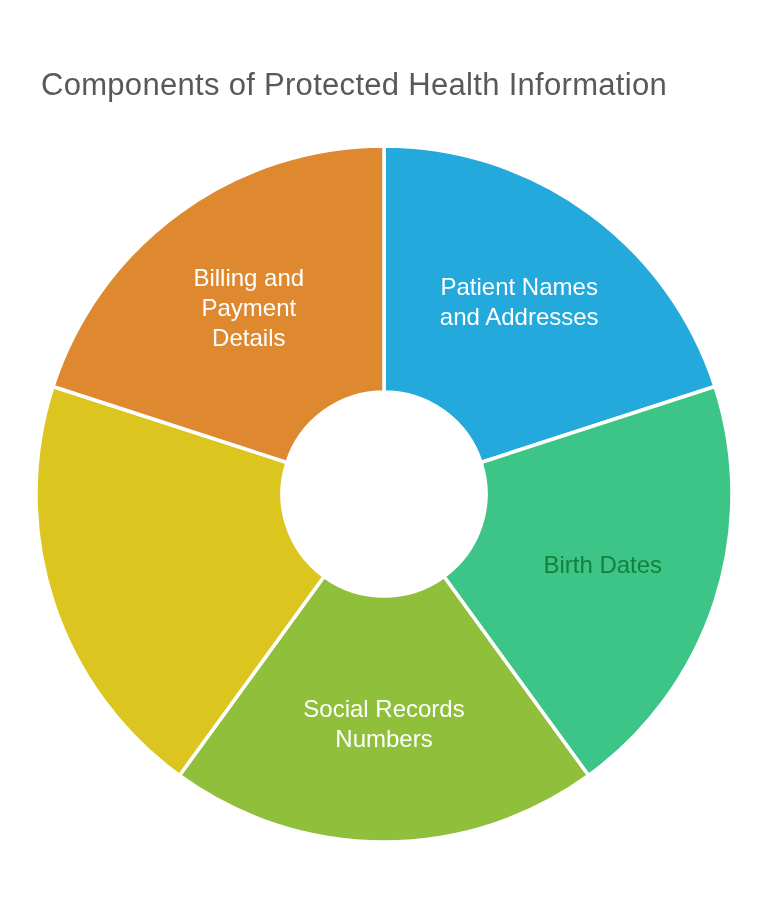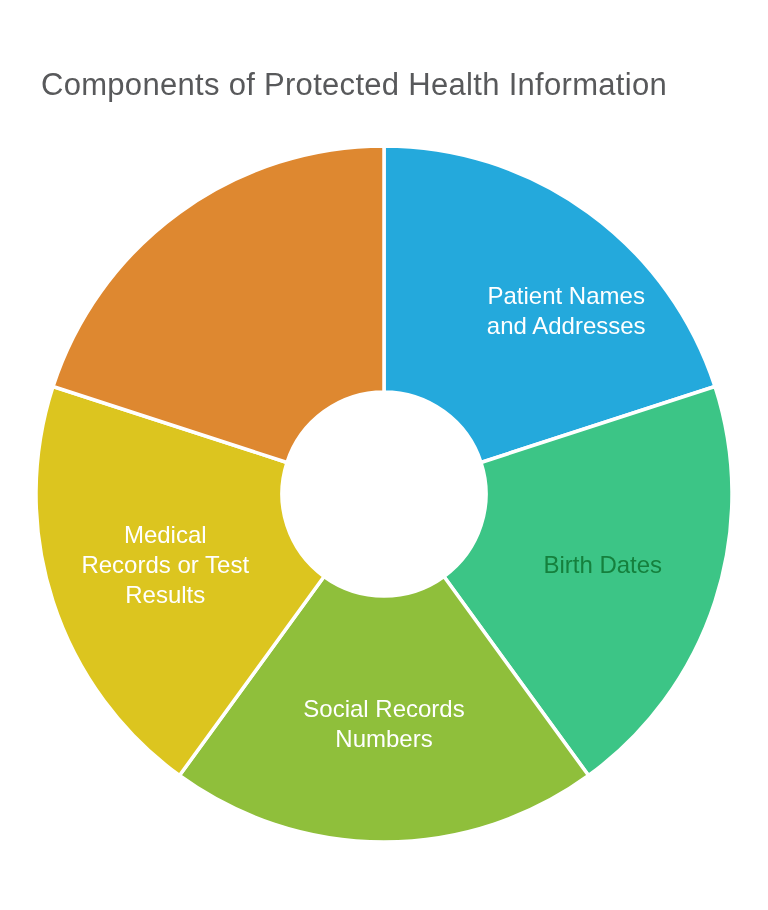--- a/index.html
+++ b/index.html
@@ -50,21 +50,21 @@
   <div class="chart-title">Components of Protected Health Information</div>
 
   <svg class="donut-svg" id="donut-svg" width="768" height="910" viewBox="0 0 768 910">
       <path d="M 384 146 A 348 348 0 0 1 714.9676676707134 386.4620859575183 L 481.00776466210567 462.48026657375533 A 102 102 0 0 0 384 392 Z" fill="#24A9DC" stroke="#FFFFFF" stroke-width="3.5" stroke-linejoin="round"></path>
       <path d="M 714.9676676707134 386.4620859575183 A 348 348 0 0 1 588.5492677977807 775.5379140424817 L 443.9540957338323 576.5197334262447 A 102 102 0 0 0 481.00776466210567 462.48026657375533 Z" fill="#3CC586" stroke="#FFFFFF" stroke-width="3.5" stroke-linejoin="round"></path>
       <path d="M 588.5492677977807 775.5379140424817 A 348 348 0 0 1 179.4507322022194 775.5379140424818 L 324.0459042661678 576.5197334262447 A 102 102 0 0 0 443.9540957338323 576.5197334262447 Z" fill="#8FBF3B" stroke="#FFFFFF" stroke-width="3.5" stroke-linejoin="round"></path>
       <path d="M 179.4507322022194 775.5379140424818 A 348 348 0 0 1 53.03233232928653 386.46208595751835 L 286.99223533789433 462.4802665737554 A 102 102 0 0 0 324.0459042661678 576.5197334262447 Z" fill="#DCC51F" stroke="#FFFFFF" stroke-width="3.5" stroke-linejoin="round"></path>
       <path d="M 53.03233232928653 386.46208595751835 A 348 348 0 0 1 383.99999999999994 146 L 384 392 A 102 102 0 0 0 286.99223533789433 462.4802665737554 Z" fill="#DE8830" stroke="#FFFFFF" stroke-width="3.5" stroke-linejoin="round"></path>
     </svg>
 
-  <div class="slice-label" style="left: 519.191px; top: 311px; color: rgb(255, 255, 255); margin-left: 47px;">Patient Names
+  <div class="slice-label" style="left: 519.191px; top: 302px; color: rgb(255, 255, 255);">Patient Names
 and Addresses</div>
   <div class="slice-label" style="left: 602.743px; top: 565.074px; color: #15803d;">Birth Dates</div>
   <div class="slice-label" style="left: 384px; top: 724px; color: rgb(255, 255, 255);">Social Records
 Numbers</div>
-  <div class="slice-label" style="left: 165.257px; top: 565.074px; color: rgb(255, 255, 255);">Medical
-Records or Test
-Results</div>
+  <div class="slice-label" style="left: 248.809px; top: 307.926px; color: rgb(255, 255, 255);">Billing and
+Payment
+Details</div>
 </div>
 
 </body></html>

